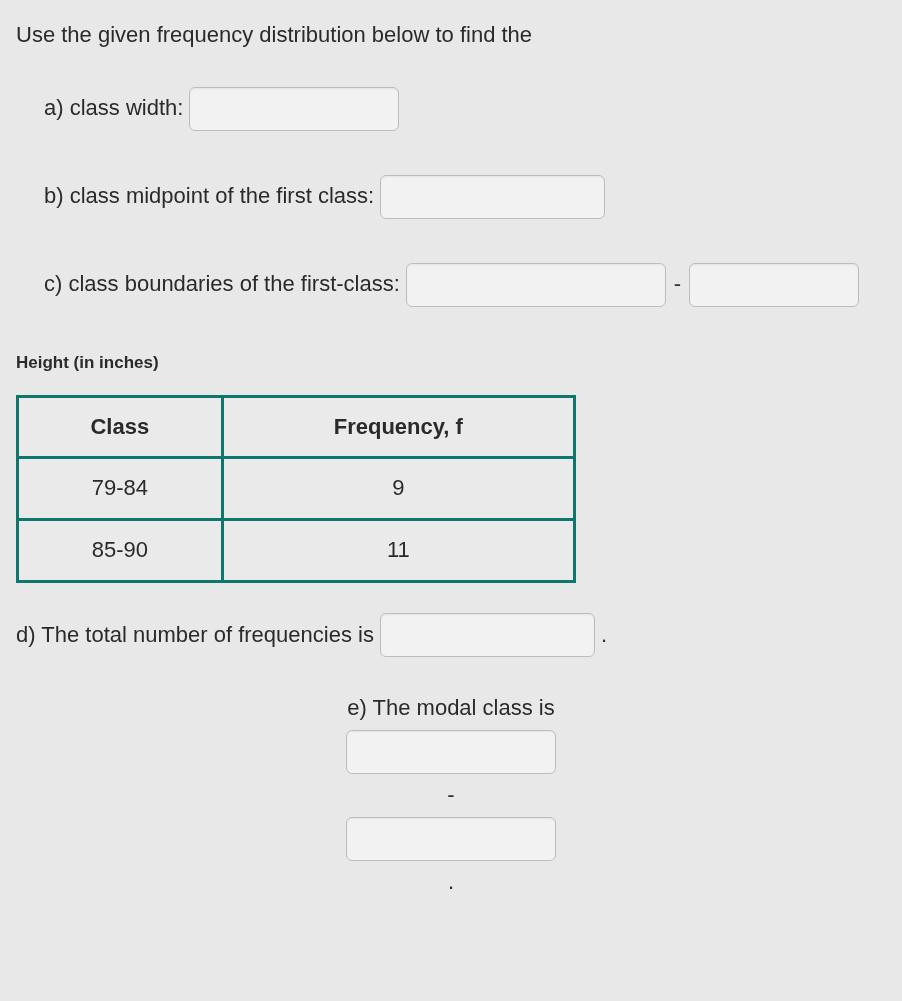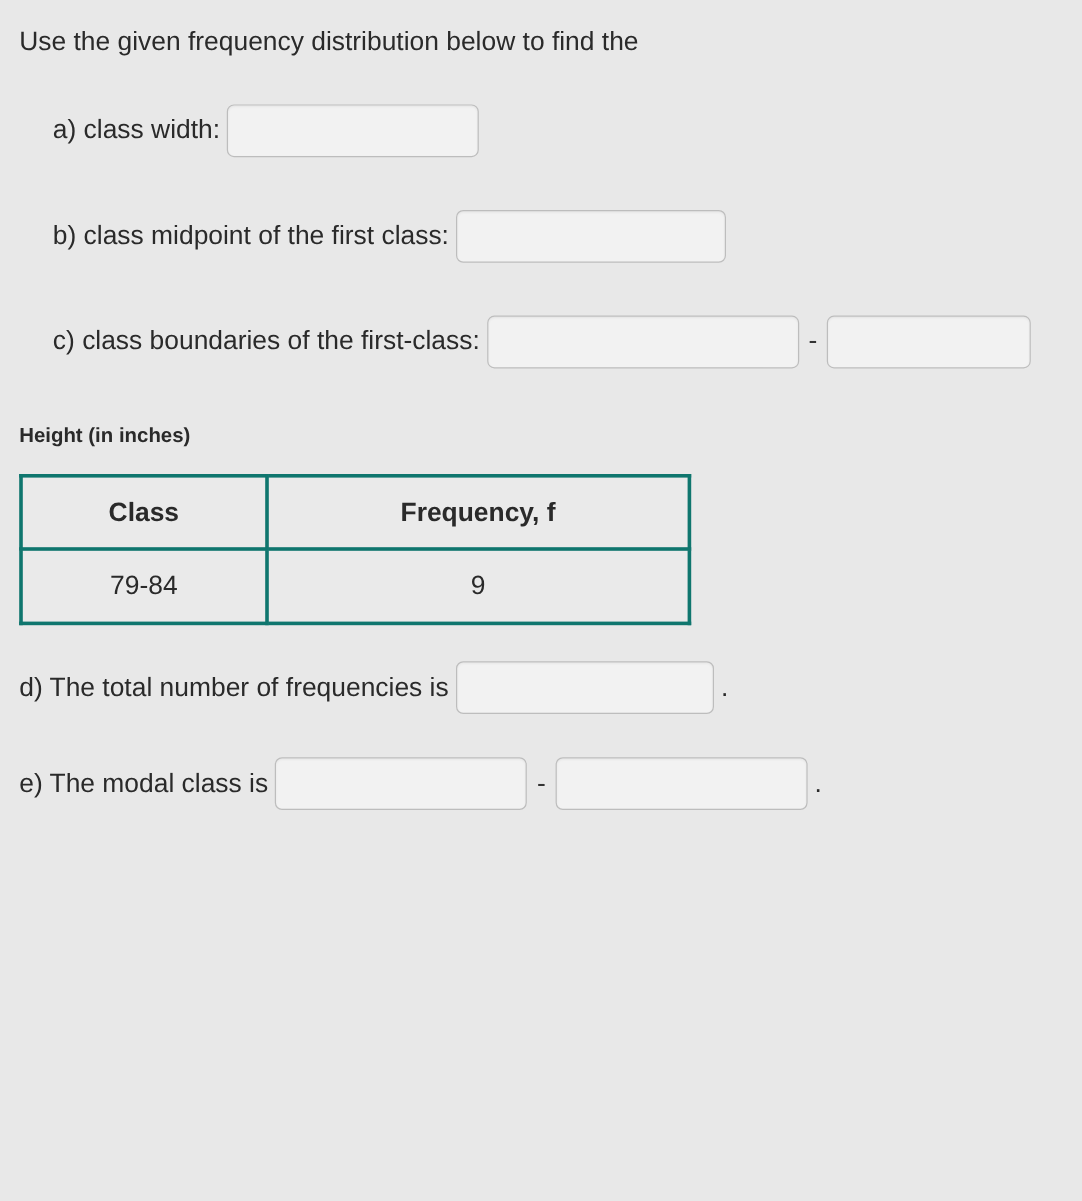--- a/index.html
+++ b/index.html
@@ -78,20 +78,21 @@
     .row-d {
       display: flex;
       align-items: center;
       gap: 6px;
       margin-bottom: 36px;
     }
     .row-e {
       display: flex;
       align-items: center;
       gap: 6px;
+      flex-direction: column;
     }
   </style>
 </head>
 <body>
 
 <div class="prompt">Use the given frequency distribution below to find the</div>
 
 <div class="row">
   <span>a) class width:</span>
   <span class="input-box box-sm"></span>
@@ -116,20 +117,24 @@
     <tr>
       <th>Class</th>
       <th>Frequency, f</th>
     </tr>
   </thead>
   <tbody>
     <tr>
       <td>79-84</td>
       <td>9</td>
     </tr>
+    <tr>
+      <td>85-90</td>
+      <td>11</td>
+    </tr>
   </tbody>
 </table>
 
 <div class="row-d">
   <span>d) The total number of frequencies is</span>
   <span class="input-box box-dfreq"></span>
   <span class="period">.</span>
 </div>
 
 <div class="row-e">

